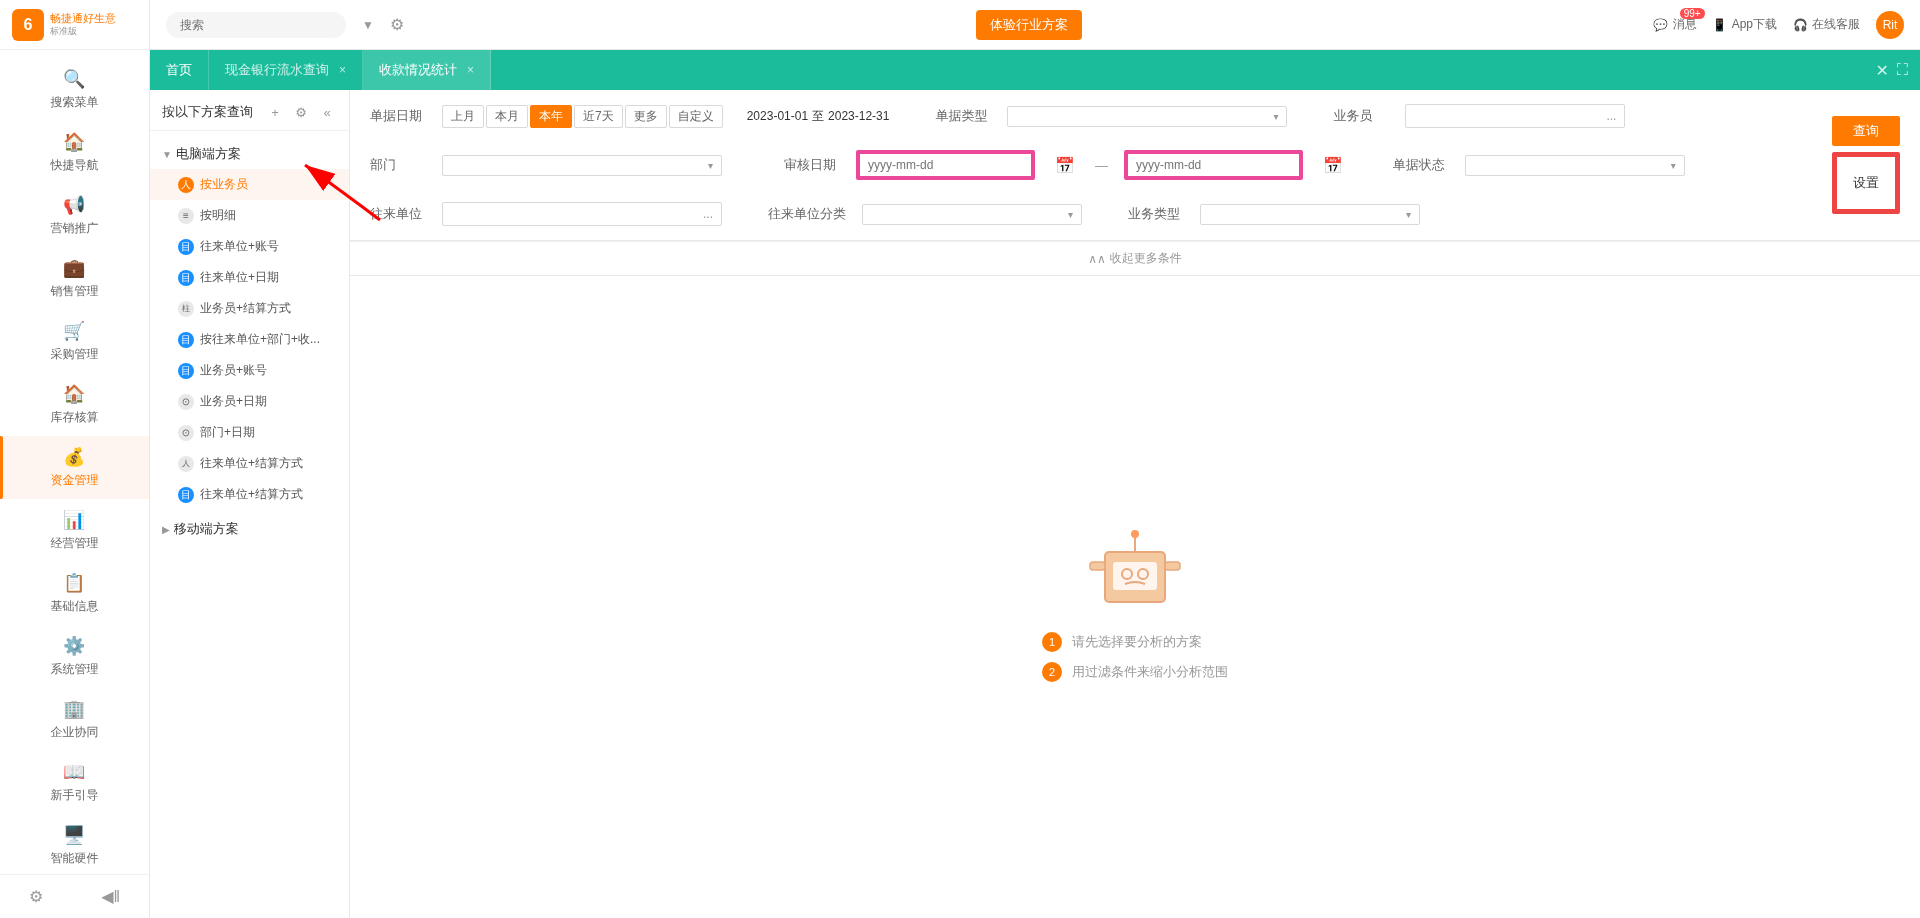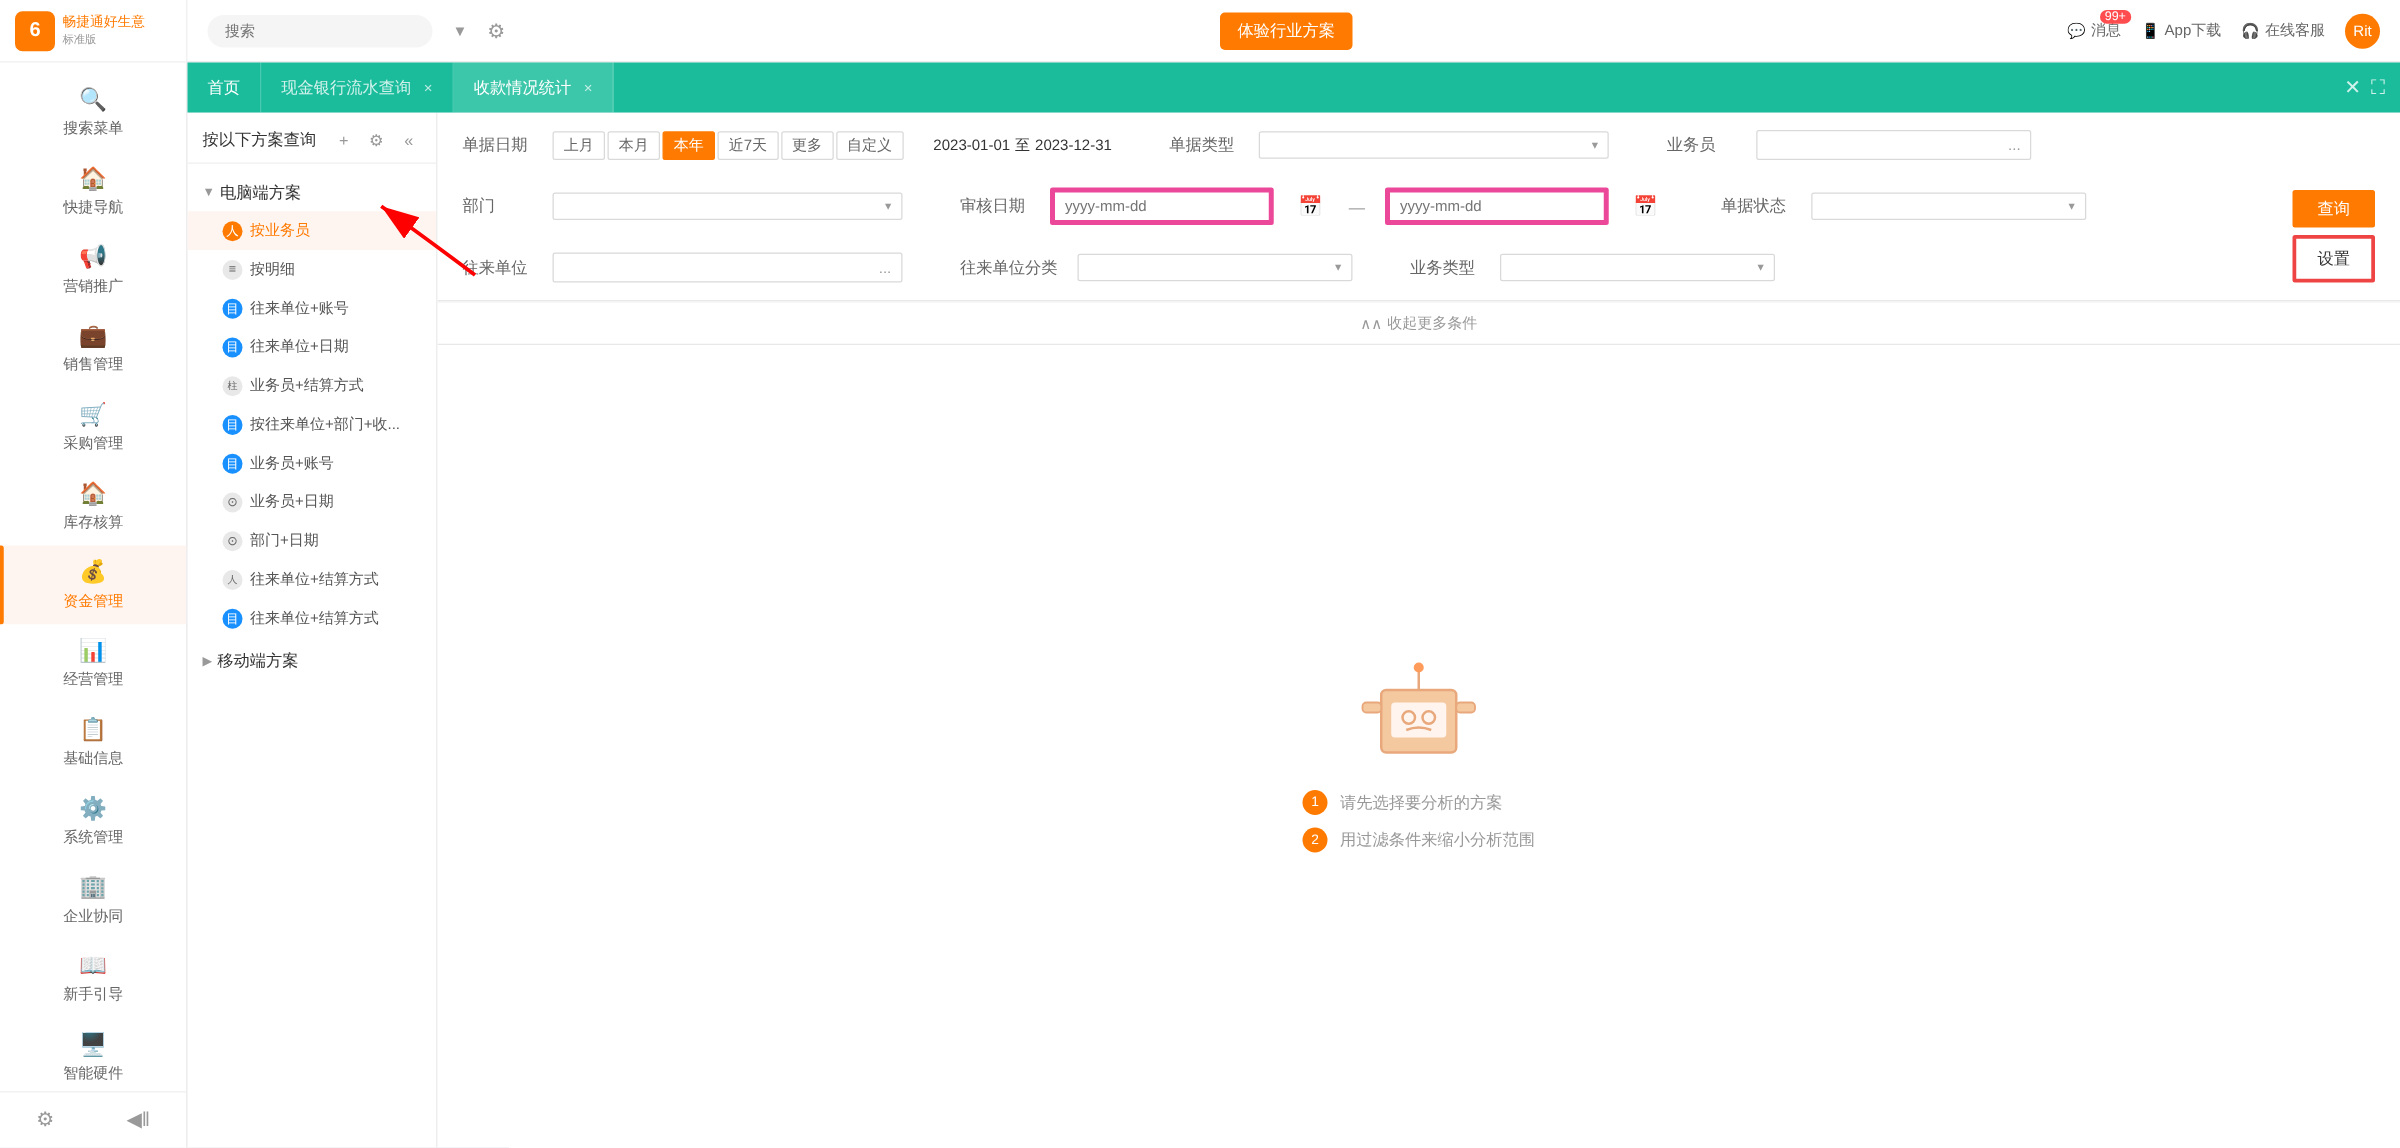--- a/index.html
+++ b/index.html
@@ -84,21 +84,21 @@
     .date-btn { padding: 2px 8px; font-size: 12px; border: 1px solid #d9d9d9; border-radius: 2px; background: #fff; cursor: pointer; color: #666; }
     .date-btn.active { background: #ff7a00; color: #fff; border-color: #ff7a00; }
     .date-range { display: flex; align-items: center; gap: 4px; margin-left: 8px; font-size: 12px; color: #333; }
     .filter-select { border: 1px solid #d9d9d9; border-radius: 2px; padding: 4px 8px; font-size: 12px; color: #333; background: #fff; min-width: 200px; display: flex; align-items: center; justify-content: space-between; cursor: pointer; }
     .filter-select-wide { min-width: 300px; }
     .filter-select-arrow { color: #999; font-size: 10px; }
     .filter-input { border: 4px solid #ec4899; border-radius: 2px; padding: 4px 8px; font-size: 12px; color: #0f172a; background: #fff; min-width: 140px; }
     .filter-dash { color: #999; }
 
     .query-btn { background: #ff7a00; color: #fff; border: none; border-radius: 2px; padding: 6px 20px; font-size: 13px; cursor: pointer; }
-    .set-btn { background: #fff; color: #333; border: 3px solid #ef4444; border-radius: 2px; padding: 7px 16px; font-size: 13px; cursor: pointer; }
+    .set-btn { background: #fff; color: #333; border: 5px solid #ef4444; border-radius: 2px; padding: 17px 16px; font-size: 13px; cursor: pointer; }
     .btn-col { display: flex; flex-direction: column; gap: 6px; margin-left: 8px; }
 
     
     .collapse-bar { background: #fff; border-top: 1px solid #f0f0f0; padding: 8px 0; display: flex; justify-content: center; align-items: center; cursor: pointer; border-bottom: 1px solid #e8e8e8; flex-shrink: 0; }
     .collapse-text { color: #999; font-size: 12px; display: flex; align-items: center; gap: 4px; }
 
     
     .empty-state { flex: 1; display: flex; flex-direction: column; align-items: center; justify-content: center; background: #fff; margin: 0; }
     .empty-icon { width: 120px; height: 100px; margin-bottom: 20px; position: relative; }
     .empty-steps { display: flex; flex-direction: column; gap: 10px; }
@@ -303,21 +303,21 @@
             <span class="tree-root-arrow">▶</span>
             <span>移动端方案</span>
           </div>
         </div>
       </div>
 
       <div class="right-panel">
 
         <div class="filter-area">
 
-          <div style="display:flex; align-items:flex-end; gap:0; width:100%;">
+          <div style="display:flex; align-items:center; gap:0; width:100%;">
             <div style="flex:1; display:flex; flex-direction:column; gap:10px;">
 
               <div class="filter-row">
                 <span class="filter-label">单据日期</span>
                 <div class="date-shortcuts">
                   <button class="date-btn">上月</button>
                   <button class="date-btn">本月</button>
                   <button class="date-btn active">本年</button>
                   <button class="date-btn">近7天</button>
                   <button class="date-btn">更多</button>
@@ -341,21 +341,21 @@
                   <span style="color:#999;">...</span>
                 </div>
               </div>
 
               <div class="filter-row">
                 <span class="filter-label">部门</span>
                 <div class="filter-select filter-select-wide" style="min-width:280px;">
                   <span></span>
                   <span class="filter-select-arrow">▾</span>
                 </div>
-                <span class="filter-label" style="margin-left:30px;">审核日期</span>
+                <span class="filter-label" style="margin-left:46px;">审核日期</span>
                 <input class="filter-input" type="text" style="min-width: 120px;" placeholder="yyyy-mm-dd">
                 <span style="margin:0 4px; color:#666; font-size:16px;">📅</span>
                 <span class="filter-dash">—</span>
                 <input class="filter-input" type="text" style="min-width: 120px;" placeholder="yyyy-mm-dd">
                 <span style="margin:0 4px; color:#666; font-size:16px;">📅</span>
                 <span class="filter-label" style="margin-left:30px;">单据状态</span>
                 <div class="filter-select" style="min-width:220px;">
                   <span></span>
                   <span class="filter-select-arrow">▾</span>
                 </div>

